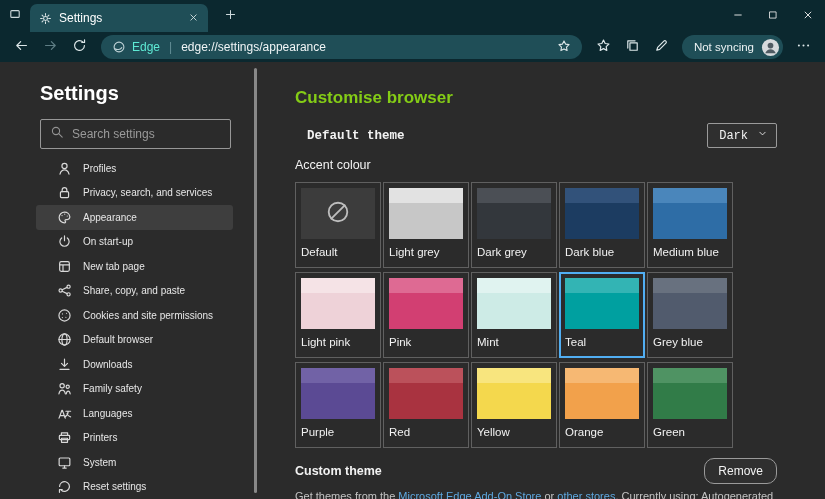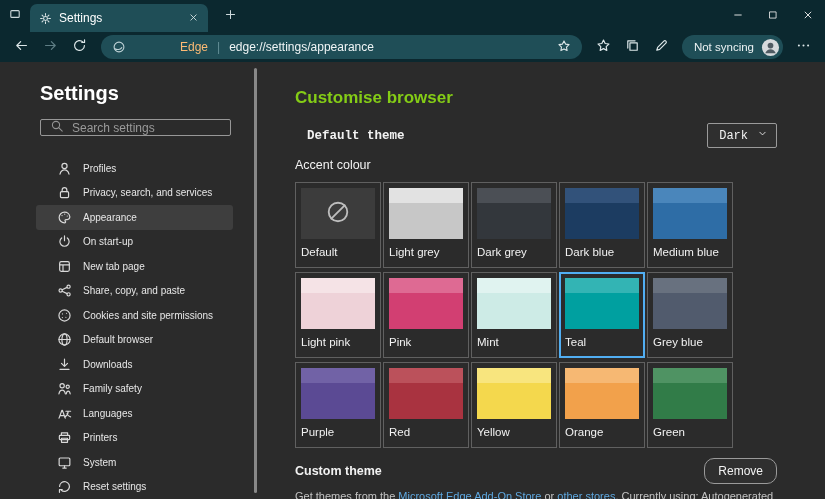--- a/index.html
+++ b/index.html
@@ -16,31 +16,31 @@
   .new-tab{width:28px;height:28px;align-self:center;display:flex;align-items:center;justify-content:center;color:#cdd9dc;margin-left:8px;}
   .window-controls{margin-left:auto;display:flex;}
   .win-btn{width:35px;height:32px;display:flex;align-items:center;justify-content:center;color:#eaeaea;}
 
   
   .toolbar{position:absolute;top:32px;left:0;right:0;height:30px;background:#0b282f;display:flex;align-items:center;padding:0 8px;gap:2px;}
   .tool-btn{width:27px;height:26px;display:flex;align-items:center;justify-content:center;color:#dde7e9;border-radius:4px;flex:0 0 auto;}
   .tool-btn.dim{color:#5f7e85;}
   .address-bar{flex:1;min-width:0;height:24px;background:#1f4e57;border-radius:12px;display:flex;align-items:center;padding:0 11px;margin:0 6px;font-size:12px;gap:6px;color:#dfe9eb;}
   .ab-logo{display:flex;color:#bfd2d6;}
-  .ab-prefix{color:#fdba74;margin-left:48px;}
+  .ab-prefix{color:#5eead4;}
   .ab-sep{color:#628e96;margin:0 3px;}
   .ab-url{color:#f0f5f6;flex:1;white-space:nowrap;overflow:hidden;}
   .ab-action{display:flex;color:#dde7e9;}
   .profile-pill{height:24px;background:#1f4e57;border-radius:12px;display:flex;align-items:center;gap:7px;padding:0 3px 0 12px;color:#ecf2f3;font-size:11.5px;margin:0 5px;flex:0 0 auto;}
   .avatar{width:19px;height:19px;display:flex;}
 
   
   .content{position:absolute;top:62px;left:0;right:0;bottom:0;background:#2b2b2b;}
   .sidebar-title{position:absolute;left:40px;top:20px;font-size:20px;font-weight:700;color:#fff;}
-  .search-box{position:absolute;left:40px;top:57px;width:191px;height:17px;border:1px solid #979797;border-radius:2px;display:flex;align-items:center;gap:8px;padding:0 9px;color:#939393;}
+  .search-box{position:absolute;left:40px;top:57px;width:191px;height:30px;border:1px solid #979797;border-radius:2px;display:flex;align-items:center;gap:8px;padding:0 9px;color:#939393;}
   .search-box input{flex:1;min-width:0;background:transparent;border:none;outline:none;color:#d6d6d6;font-size:12px;font-family:inherit;}
   .search-box input::placeholder{color:#9a9a9a;}
   .nav{position:absolute;left:36px;top:94px;width:197px;display:flex;flex-direction:column;}
   .nav-item{height:24.5px;display:flex;align-items:center;gap:11px;padding-left:21px;border-radius:3px;color:#e7e7e7;font-size:10px;white-space:nowrap;}
   .nav-item.selected{background:#3e3e3e;}
   .nav-icon{display:flex;color:#d9d9d9;flex:0 0 auto;}
   .scrollbar{position:absolute;left:254px;top:6px;width:3px;bottom:6px;background:#888;border-radius:2px;}
 
   .main{position:absolute;left:295px;top:0;width:485px;height:100%;}
   .main-title{position:absolute;top:26px;left:0;font-size:17px;font-weight:700;color:#84cc16;}

